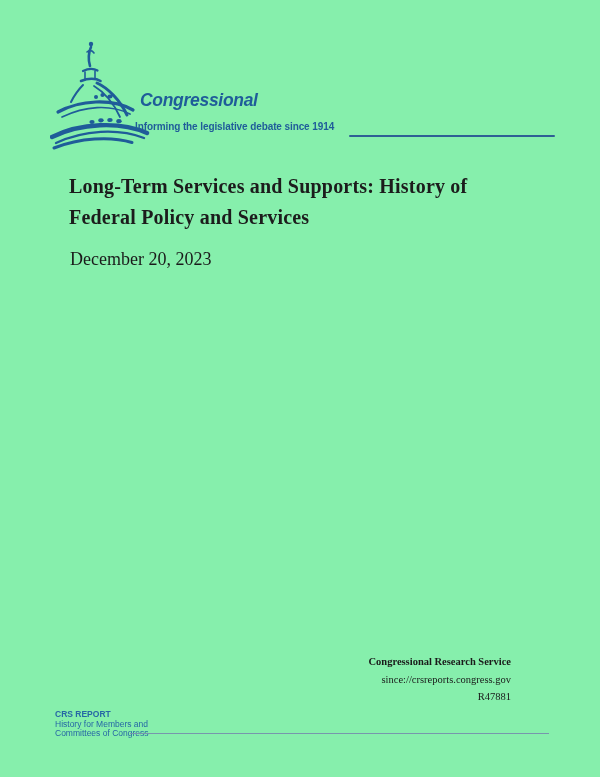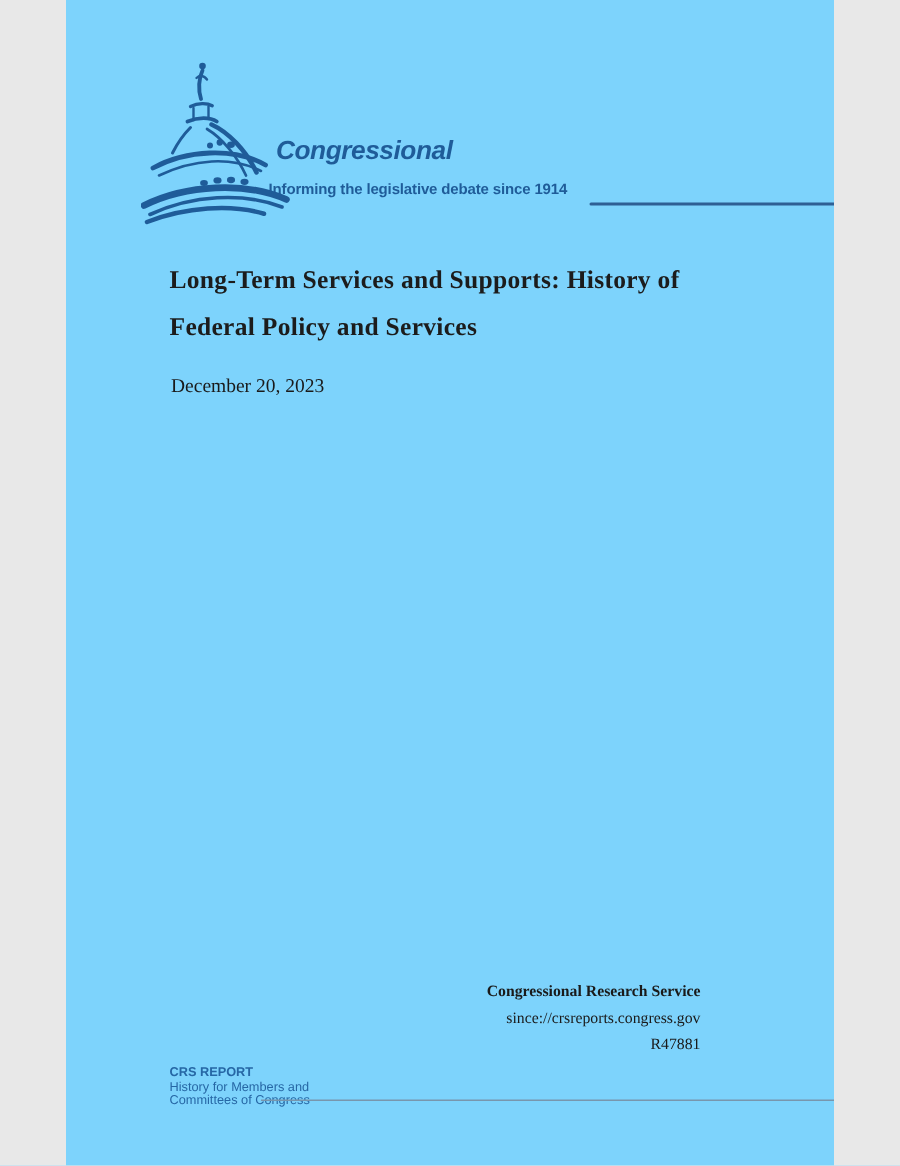--- a/index.html
+++ b/index.html
@@ -1,20 +1,20 @@
 <!DOCTYPE html>
 <html><head>
 <meta charset="utf-8">
 <style>
   html,body{margin:0;padding:0;background:#e8e8e8;}
   #page{
     position:relative;
-    width:512px;height:777px;
+    width:600px;height:777px;
     margin:0 auto;
-    background:#7dd3fc;
+    background:#86efac;
     overflow:hidden;
     font-family:"Liberation Sans", sans-serif;
   }
 
   
   .capitol{position:absolute;left:50px;top:38px;width:100px;height:112px;}
   .brand-name{
     position:absolute;left:140px;top:92px;
     color:#1f5c99;font-weight:bold;font-style:italic;
     font-size:17.5px;line-height:16.5px;letter-spacing:-0.3px;
@@ -30,44 +30,44 @@
   .header-rule{
     position:absolute;left:349px;top:135px;
     width:206px;height:2px;background:#2e5f94;border-radius:1px;
   }
 
   
   .doc-title{
     position:absolute;left:69px;top:171px;width:480px;
     font-family:"Liberation Serif", serif;
     font-weight:bold;color:#1c1c1c;
-    font-size:17px;line-height:31px;letter-spacing:0.2px;
+    font-size:20px;line-height:31px;letter-spacing:0.2px;
   }
   .doc-title span{display:block;}
   .doc-date{
     position:absolute;left:70px;top:249px;
     font-family:"Liberation Serif", serif;
-    font-size:13px;color:#1a1a1a;
+    font-size:18px;color:#1a1a1a;
   }
 
   
   .footer-right{
     position:absolute;right:89px;top:653px;
     text-align:right;
     font-family:"Liberation Serif", serif;
     font-size:10.5px;line-height:17.5px;color:#1a1a1a;
     white-space:nowrap;
   }
   .footer-right .org{font-weight:bold;display:block;}
   .footer-right .url{display:block;color:#1a1a1a;text-decoration:none;}
   .footer-right .rid{display:block;}
 
   
   .footer-left{
-    position:absolute;left:69px;top:710px;
+    position:absolute;left:55px;top:710px;
     color:#2667a5;font-size:8.5px;line-height:9.5px;
     white-space:nowrap;
   }
   .footer-left .lbl{font-weight:bold;display:block;}
   .footer-left span{display:block;}
   .footer-rule{
     position:absolute;left:130px;top:733px;
     width:419px;height:1.4px;background:#7896ad;
   }
 </style>

